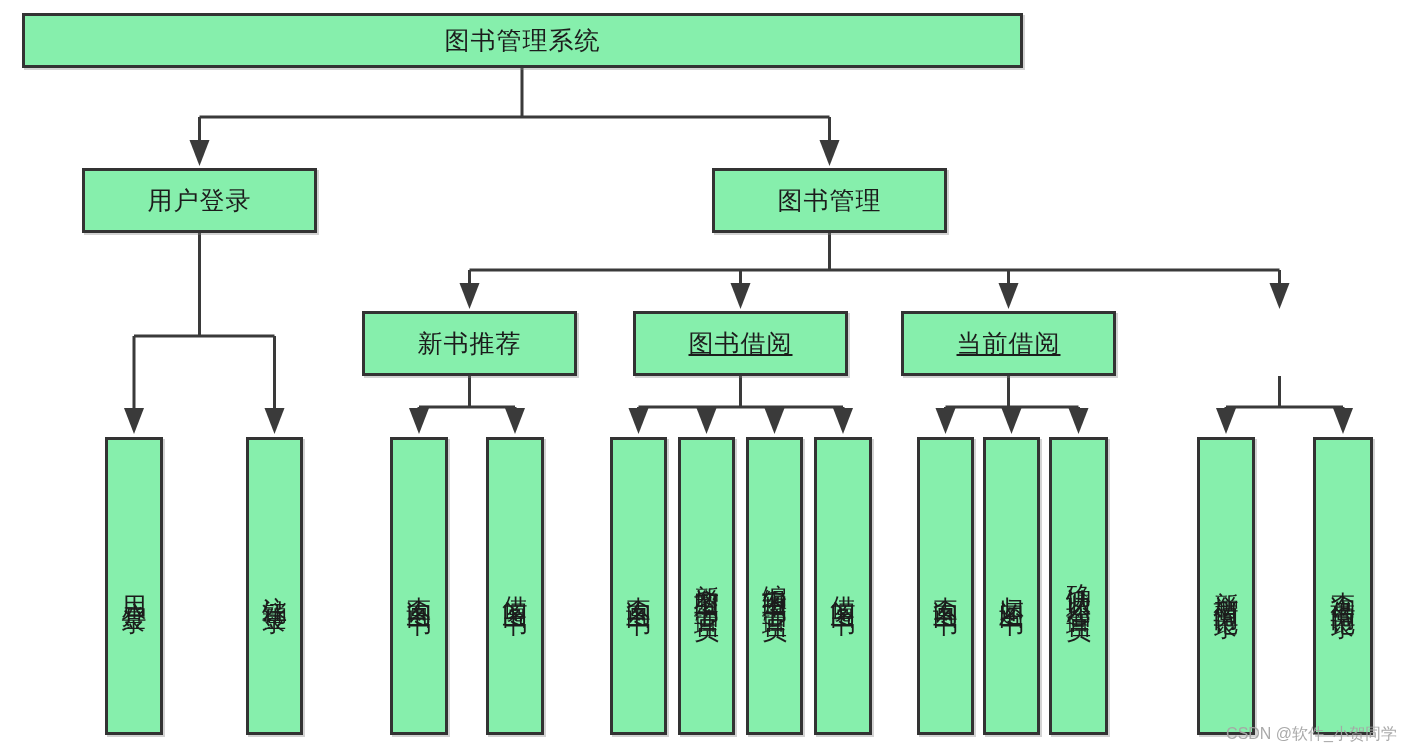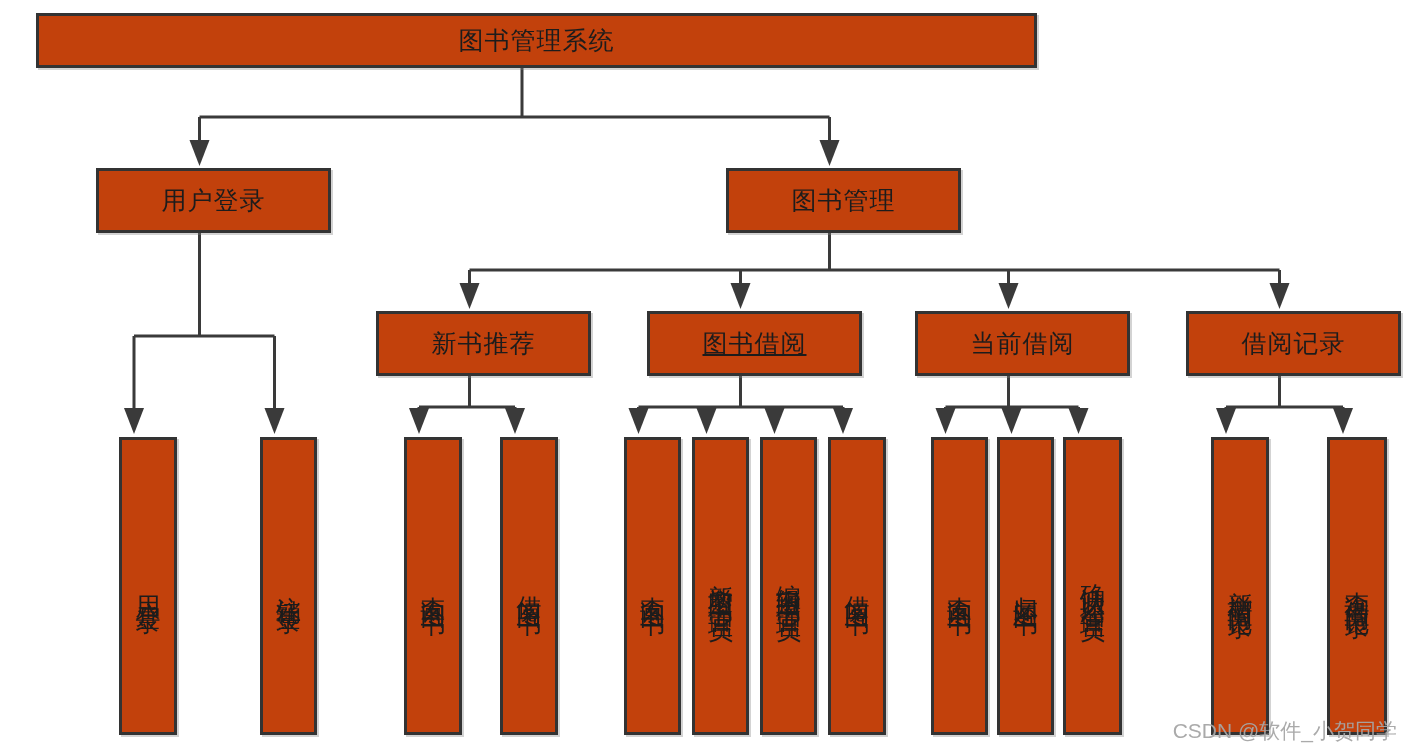--- a/index.html
+++ b/index.html
@@ -13,46 +13,45 @@
   }
   .connectors {
     position: absolute;
     left: 0; top: 0;
     width: 1405px; height: 747px;
     pointer-events: none;
   }
   .box {
     position: absolute;
     box-sizing: border-box;
-    background: #c2410c;
+    background: #86efac;
     border: 3px solid #333333;
     box-shadow: 2px 2px 0 rgba(130,130,130,0.35);
     display: flex;
     align-items: center;
     justify-content: center;
     color: #1c1c1c;
-    margin-left: 14px;
   }
   .box.h .lbl {
     font-size: 25px;
     letter-spacing: 1px;
     white-space: nowrap;
   }
   .box.v .lbl {
     writing-mode: vertical-rl;
     text-orientation: mixed;
     font-size: 25px;
     letter-spacing: 5px;
     line-height: 1;
   }
   .watermark {
     position: absolute;
     right: 8px;
     bottom: 2px;
-    font-size: 21px;
+    font-size: 16px;
     color: rgba(165,165,165,0.95);
     z-index: 10;
     white-space: nowrap;
   }
 </style>
 </head>
 <body>
 
 <div class="canvas">
 
@@ -98,25 +97,22 @@
   <div class="box h" style="left:712px; top:168px; width:235px; height:65px;align-items:center;">
     <span class="lbl">图书管理</span>
   </div>
 
   <div class="box h" style="left:362px; top:311px; width:215px; height:65px;">
     <span class="lbl">新书推荐</span>
   </div>
   <div class="box h" style="left:633px; top:311px; width:215px; height:65px;text-decoration:underline;">
     <span class="lbl">图书借阅</span>
   </div>
-  <div class="box h" style="left:901px; top:311px; width:215px; height:65px;">
+  <div class="box h" style="left:901px; top:311px; width:215px; height:65px;text-decoration:underline;">
     <span class="lbl">当前借阅</span>
-  </div>
-  <div class="box h" style="left:1172px; top:311px; width:215px; height:65px;">
-    <span class="lbl">借阅记录</span>
   </div>
 
   <div class="box v" style="left:105px; top:437px; width:58px; height:298px;">
     <span class="lbl">用户登录</span>
   </div>
   <div class="box v" style="left:246px; top:437px; width:57px; height:298px;">
     <span class="lbl">注销登录</span>
   </div>
 
   <div class="box v" style="left:390px; top:437px; width:58px; height:298px;">

